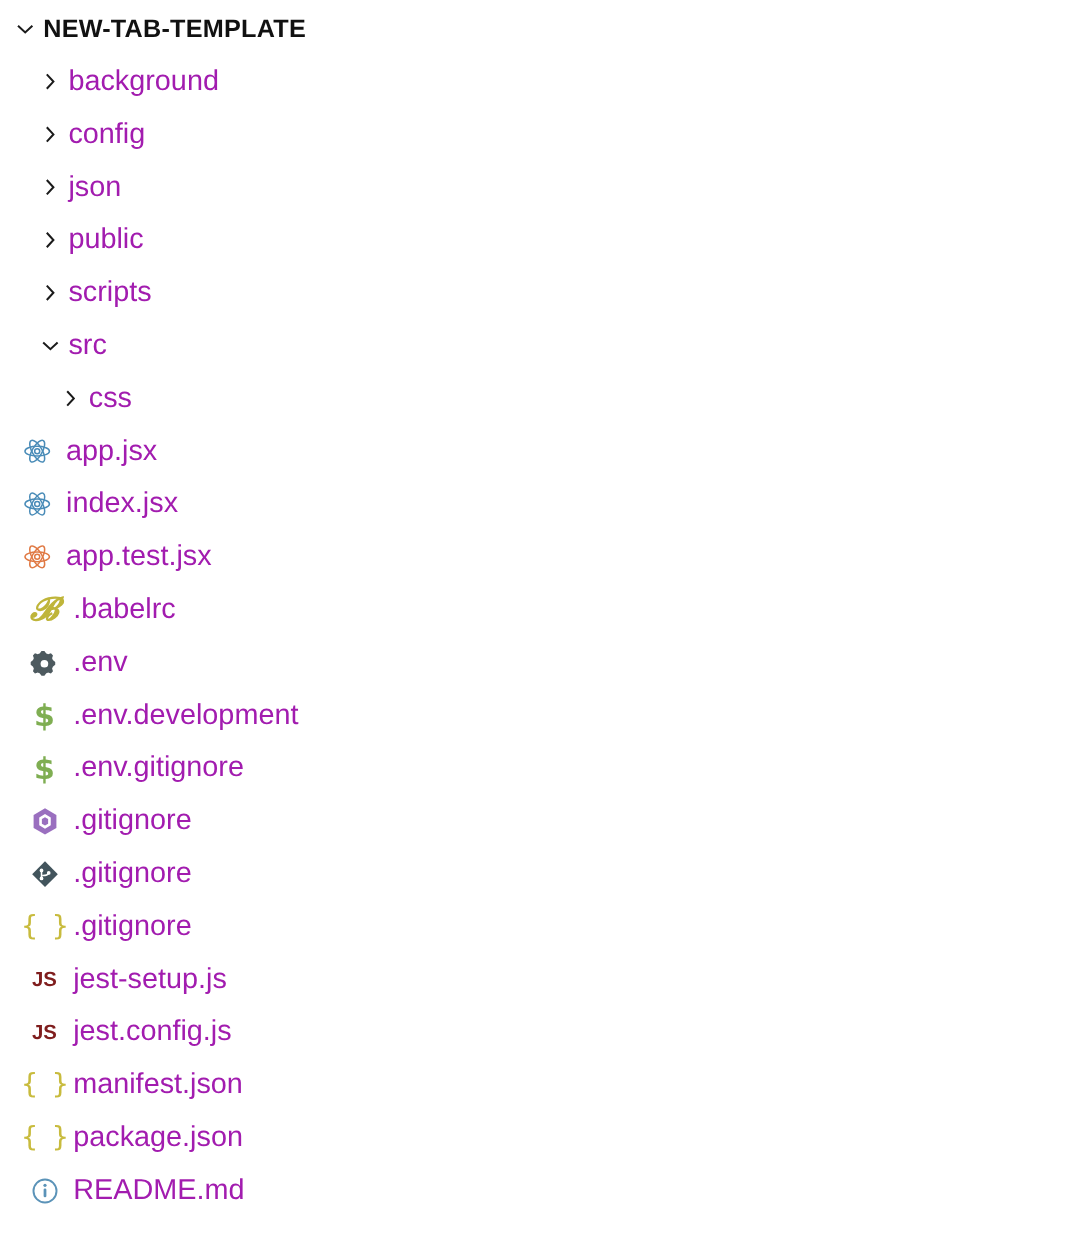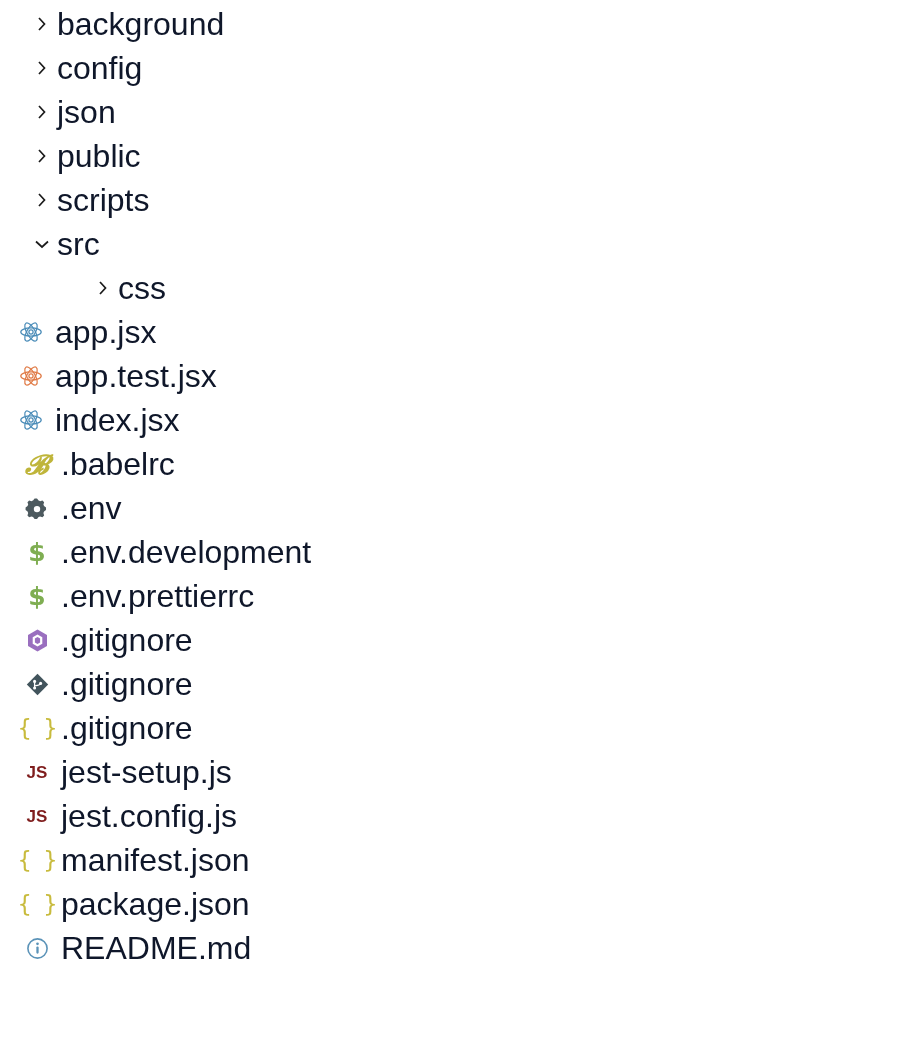--- a/index.html
+++ b/index.html
@@ -33,23 +33,23 @@
   }
 
   .root-row .label {
     font-weight: bold;
     font-size: 21px;
     letter-spacing: 0.2px;
     color: #111111;
   }
 
   .label {
-    font-size: 32px;
+    font-size: 24px;
     line-height: 1;
-    color: #0f172a;
+    color: #a21caf;
   }
 
   
   .twisty {
     width: 30px;
     min-width: 30px;
     height: 30px;
     display: flex;
     align-items: center;
     justify-content: center;
@@ -96,29 +96,37 @@
     font-size: 27px;
     font-weight: bold;
     font-style: italic;
     color: #bfb53a;
     font-family: "DejaVu Serif", serif;
   }
 
   
   .ind-0 { padding-left: 6px; }
   .ind-1 { padding-left: 27px; }
-  .ind-2 { padding-left: 44px; margin-left: 44px; }
+  .ind-2 { padding-left: 44px; }
   .file-ind-1 { padding-left: 22px; }
   .file-ind-2 { padding-left: 16px; }
 </style>
 </head>
 <body>
 
 <div id="explorer">
 
+  <div class="row root-row ind-0">
+    <span class="twisty">
+      <svg width="20" height="20" viewBox="0 0 20 20">
+        <path d="M4 7.5 L10 13 L16 7.5" fill="none" stroke="#1b1b1b" stroke-width="1.7"></path>
+      </svg>
+    </span>
+    <span class="label">NEW-TAB-TEMPLATE</span>
+  </div>
   <div id="tree-body">
       <div class="row ind-1">
         <span class="twisty">
           <svg width="20" height="20" viewBox="0 0 20 20">
             <path d="M7 4 L12.5 10 L7 16" fill="none" stroke="#1b1b1b" stroke-width="1.7"></path>
           </svg>
         </span>
         <span class="label">background</span>
       </div>
       <div class="row ind-1">
@@ -176,39 +184,39 @@
             <ellipse cx="13" cy="13" rx="10.2" ry="4.1" fill="none" stroke="#4a8cb8" stroke-width="1.25"></ellipse>
             <ellipse cx="13" cy="13" rx="10.2" ry="4.1" fill="none" stroke="#4a8cb8" stroke-width="1.25" transform="rotate(60 13 13)"></ellipse>
             <ellipse cx="13" cy="13" rx="10.2" ry="4.1" fill="none" stroke="#4a8cb8" stroke-width="1.25" transform="rotate(120 13 13)"></ellipse>
           </svg>
         </span>
         <span class="label">app.jsx</span>
       </div>
       <div class="row file-ind-2">
         <span class="ficon">
           <svg width="26" height="26" viewBox="0 0 26 26">
+            <circle cx="13" cy="13" r="2.1" fill="none" stroke="#4a8cb8" stroke-width="1.25"></circle>
+            <ellipse cx="13" cy="13" rx="10.2" ry="4.1" fill="none" stroke="#4a8cb8" stroke-width="1.25"></ellipse>
+            <ellipse cx="13" cy="13" rx="10.2" ry="4.1" fill="none" stroke="#4a8cb8" stroke-width="1.25" transform="rotate(60 13 13)"></ellipse>
+            <ellipse cx="13" cy="13" rx="10.2" ry="4.1" fill="none" stroke="#4a8cb8" stroke-width="1.25" transform="rotate(120 13 13)"></ellipse>
+          </svg>
+        </span>
+        <span class="label">index.jsx</span>
+      </div>
+      <div class="row file-ind-2">
+        <span class="ficon">
+          <svg width="26" height="26" viewBox="0 0 26 26">
             <circle cx="13" cy="13" r="2.1" fill="none" stroke="#e07a45" stroke-width="1.25"></circle>
             <ellipse cx="13" cy="13" rx="10.2" ry="4.1" fill="none" stroke="#e07a45" stroke-width="1.25"></ellipse>
             <ellipse cx="13" cy="13" rx="10.2" ry="4.1" fill="none" stroke="#e07a45" stroke-width="1.25" transform="rotate(60 13 13)"></ellipse>
             <ellipse cx="13" cy="13" rx="10.2" ry="4.1" fill="none" stroke="#e07a45" stroke-width="1.25" transform="rotate(120 13 13)"></ellipse>
           </svg>
         </span>
         <span class="label">app.test.jsx</span>
       </div>
-      <div class="row file-ind-2">
-        <span class="ficon">
-          <svg width="26" height="26" viewBox="0 0 26 26">
-            <circle cx="13" cy="13" r="2.1" fill="none" stroke="#4a8cb8" stroke-width="1.25"></circle>
-            <ellipse cx="13" cy="13" rx="10.2" ry="4.1" fill="none" stroke="#4a8cb8" stroke-width="1.25"></ellipse>
-            <ellipse cx="13" cy="13" rx="10.2" ry="4.1" fill="none" stroke="#4a8cb8" stroke-width="1.25" transform="rotate(60 13 13)"></ellipse>
-            <ellipse cx="13" cy="13" rx="10.2" ry="4.1" fill="none" stroke="#4a8cb8" stroke-width="1.25" transform="rotate(120 13 13)"></ellipse>
-          </svg>
-        </span>
-        <span class="label">index.jsx</span>
-      </div>
       <div class="row file-ind-1">
         <span class="ficon">
           <span class="glyph glyph-babel">𝓑</span>
         </span>
         <span class="label">.babelrc</span>
       </div>
       <div class="row file-ind-1">
         <span class="ficon">
           <svg width="24" height="24" viewBox="0 0 24 24">
             <path fill="#4d5a5f" d="M12 2.6l1.55 2.0a7.3 7.3 0 0 1 1.5.62l2.4-.75 1.7 1.7-.75 2.4c.26.47.47.97.62 1.5l2.0 1.55v2.4l-2.0 1.55c-.15.53-.36 1.03-.62 1.5l.75 2.4-1.7 1.7-2.4-.75c-.47.26-.97.47-1.5.62l-1.55 2.0h-2.4l-1.55-2.0a7.3 7.3 0 0 1-1.5-.62l-2.4.75-1.7-1.7.75-2.4a7.3 7.3 0 0 1-.62-1.5l-2.0-1.55v-2.4l2.0-1.55c.15-.53.36-1.03.62-1.5l-.75-2.4 1.7-1.7 2.4.75c.47-.26.97-.47 1.5-.62L9.6 2.6z"></path>
@@ -220,21 +228,21 @@
       <div class="row file-ind-1">
         <span class="ficon">
           <span class="glyph glyph-dollar">$</span>
         </span>
         <span class="label">.env.development</span>
       </div>
       <div class="row file-ind-1">
         <span class="ficon">
           <span class="glyph glyph-dollar">$</span>
         </span>
-        <span class="label">.env.prettierrc</span>
+        <span class="label">.env.gitignore</span>
       </div>
       <div class="row file-ind-1">
         <span class="ficon">
           <svg width="25" height="25" viewBox="0 0 25 25">
             <path fill="#9a6fbf" d="M12.5 1.6 L22 7.1 L22 17.9 L12.5 23.4 L3 17.9 L3 7.1 Z"></path>
             <path fill="#ffffff" d="M12.5 6.4 L17.3 9.2 L17.3 15.8 L12.5 18.6 L7.7 15.8 L7.7 9.2 Z"></path>
             <path fill="#9a6fbf" d="M12.5 9.0 L15.1 10.5 L15.1 14.5 L12.5 16.0 L9.9 14.5 L9.9 10.5 Z"></path>
           </svg>
         </span>
         <span class="label">.gitignore</span>

